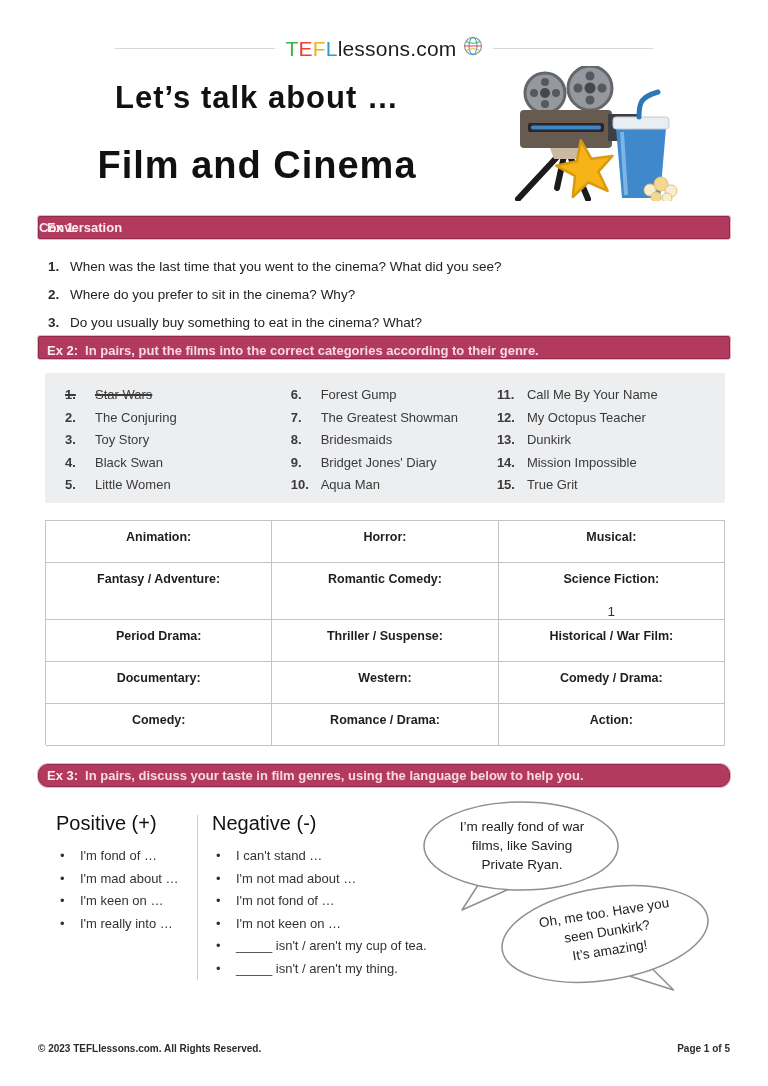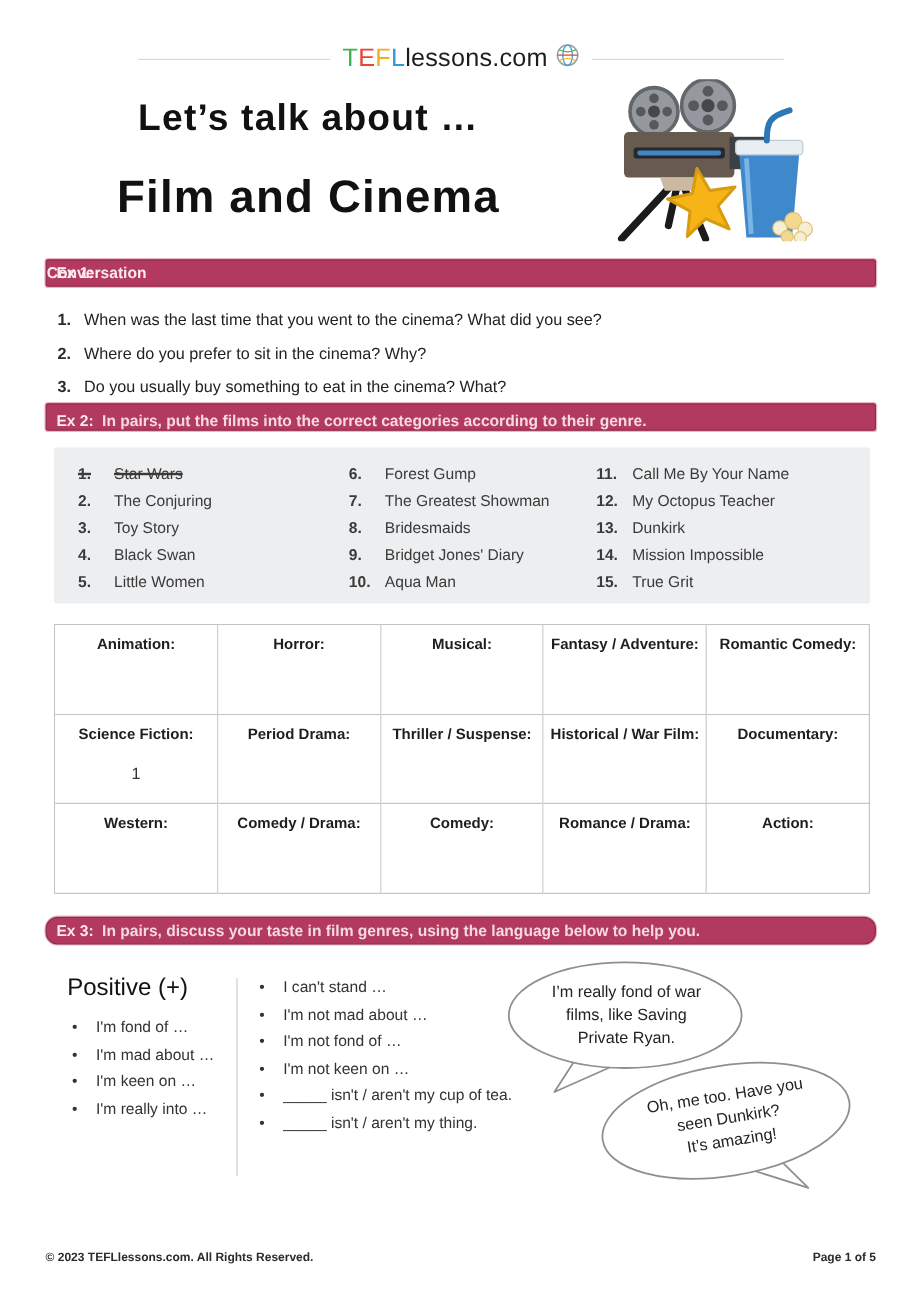--- a/index.html
+++ b/index.html
@@ -34,21 +34,21 @@
   
   .films-box { position:absolute; left:45px; top:373px; width:680px; height:130px; background:#edeef0; border-radius:2px; padding:13px 18px 10px 20px; display:flex; }
   .film-col { display:flex; flex-direction:column; justify-content:space-between; }
   .film-col.c1 { width:232px; } .film-col.c2 { width:212px; } .film-col.c3 { width:216px; }
   .film-item { display:flex; font-size:13px; color:#3a3a3a; line-height:17px; }
   .film-num { font-weight:600; width:30px; flex:0 0 30px; }
   .film-title { }
   .struck { text-decoration:line-through; text-decoration-thickness:1.5px; }
 
   
-  .genre-table { position:absolute; left:45px; top:520px; width:680px; height:225px; display:grid; grid-template-columns:repeat(5,1fr); grid-template-rows:repeat(3,1fr); border-top:1px solid #c4c4c4; border-left:1px solid #c4c4c4; }
+  .genre-table { position:absolute; left:45px; top:520px; width:680px; height:225px; display:grid; grid-template-columns:repeat(3,1fr); grid-template-rows:repeat(3,1fr); border-top:1px solid #c4c4c4; border-left:1px solid #c4c4c4; }
   .genre-cell { border-right:1px solid #c4c4c4; border-bottom:1px solid #c4c4c4; text-align:center; padding-top:9px; background:#fff; }
   .genre-label { font-size:12.5px; font-weight:700; color:#1e1e1e; }
   .genre-answer { margin-top:18px; font-size:13.5px; color:#333; }
 
   
   .lang-col { position:absolute; }
   .lang-col.positive { left:56px; top:812px; width:138px; }
   .lang-col.negative { left:212px; top:812px; width:240px; }
   .lang-head { font-size:20px; font-weight:400; color:#111; margin-bottom:10px; }
   .lang-item { display:flex; font-size:13px; color:#333; line-height:22.5px; }
@@ -318,20 +318,21 @@
         <span class="bullet">•</span>
         <span>I'm keen on …</span>
       </div>
     <div class="lang-item">
         <span class="bullet">•</span>
         <span>I'm really into …</span>
       </div>
   </div>
   <div class="lang-divider"></div>
   <div class="lang-col negative">
+    <div class="lang-head">Negative (-)</div>
     <div class="lang-item">
         <span class="bullet">•</span>
         <span>I can't stand …</span>
       </div>
     <div class="lang-item">
         <span class="bullet">•</span>
         <span>I'm not mad about …</span>
       </div>
     <div class="lang-item">
         <span class="bullet">•</span>

